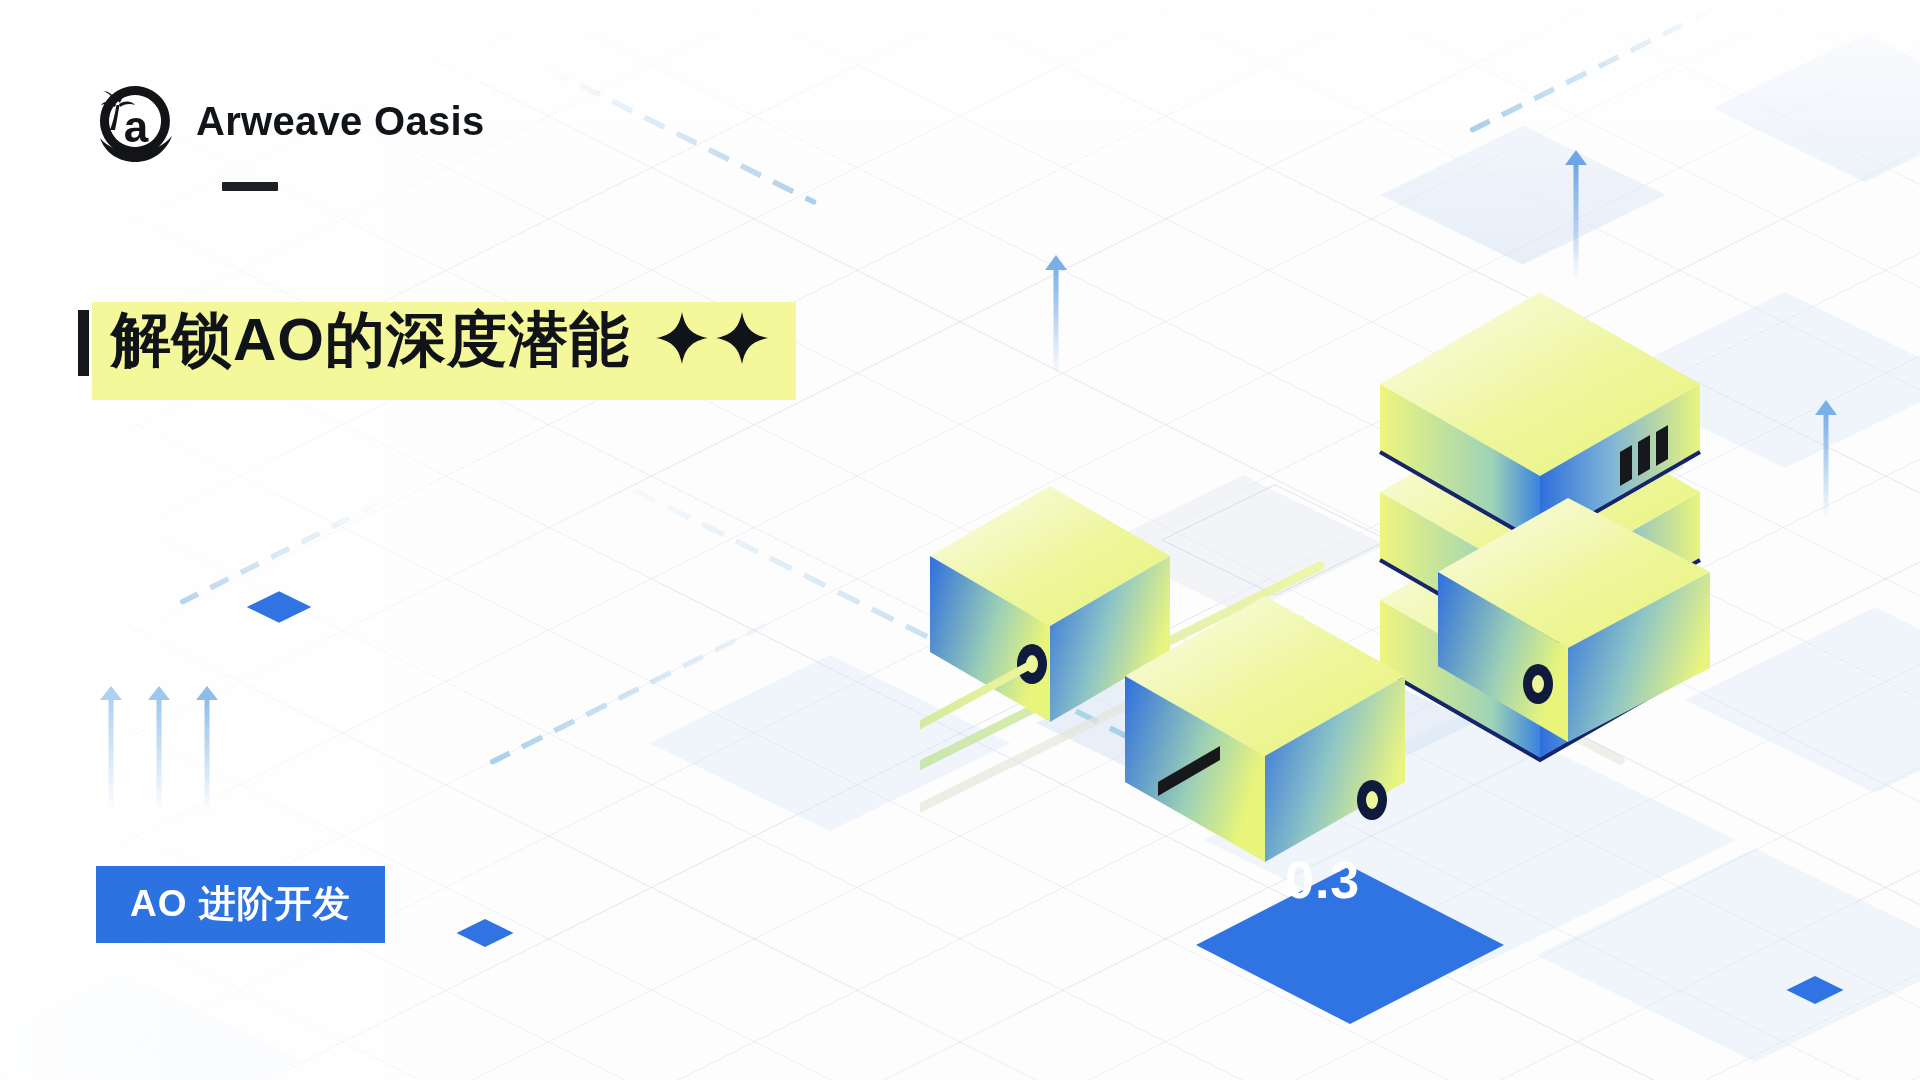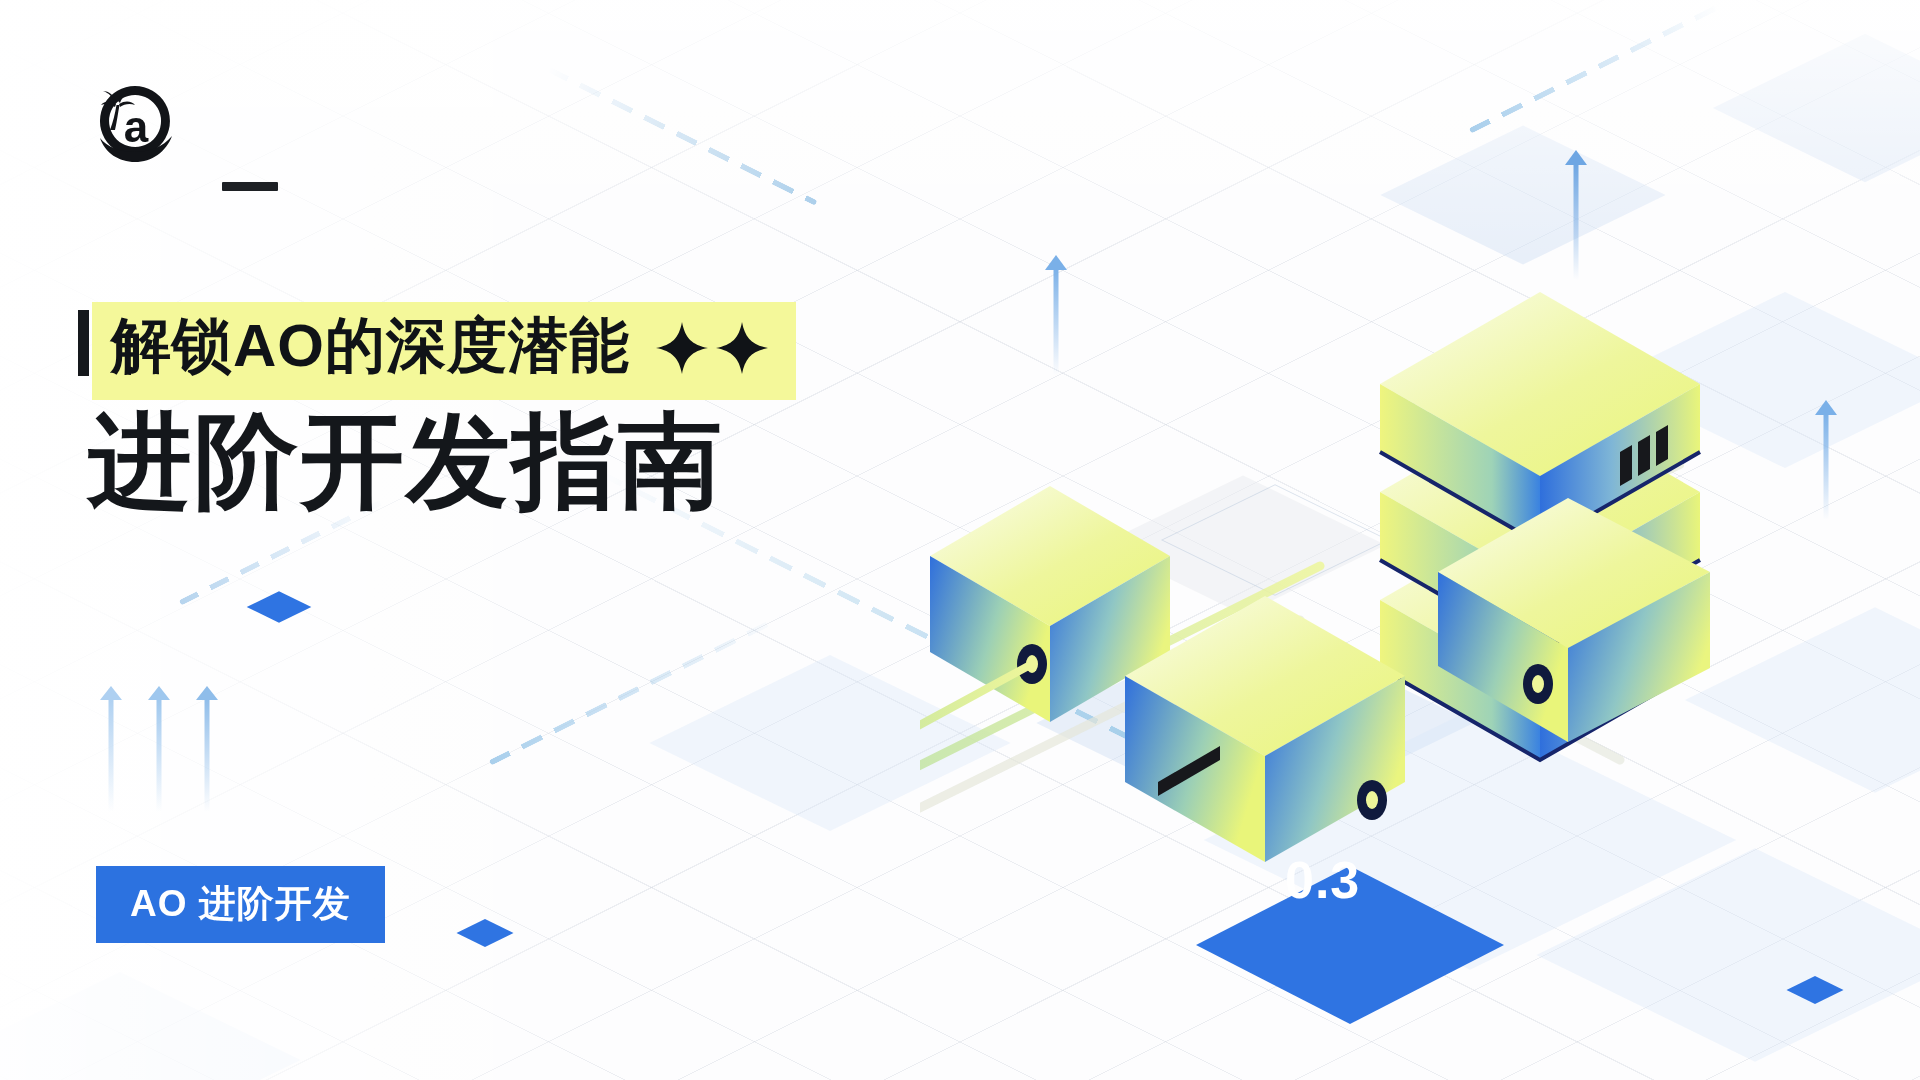--- a/index.html
+++ b/index.html
@@ -35,21 +35,21 @@
   .logo-row{position:absolute;left:92px;top:78px;display:flex;align-items:center;gap:18px;}
   .logo-mark{width:86px;height:86px;position:relative;}
   .brand-name{font-size:40px;font-weight:700;color:#111418;letter-spacing:.3px;
     font-family:"Liberation Sans","DejaVu Sans",sans-serif;}
   .logo-underline{position:absolute;left:222px;top:182px;width:56px;height:9px;
     background:#1d2024;border-radius:1px;}
 
   .kicker-wrap{position:absolute;left:92px;top:302px;}
   .kicker{position:relative;display:inline-flex;align-items:center;
     background:#f4f89a;padding:14px 26px 18px 0;}
-  .kicker-inner{display:flex;align-items:flex-end;gap:0;
+  .kicker-inner{display:flex;align-items:flex-start;gap:0;
     transform:translateY(-6px);}
   .kicker-bar{display:inline-block;width:11px;height:66px;background:#15181c;
     margin-right:22px;margin-left:-14px;}
   .kicker-text{font-size:60px;font-weight:800;color:#101317;letter-spacing:1px;
     line-height:1;white-space:nowrap;}
   .sparkles{display:inline-flex;align-items:center;gap:4px;margin-left:24px;}
   .sparkles svg{display:block;}
 
   .headline{position:absolute;left:88px;top:400px;font-size:104px;font-weight:800;
     color:#14171b;letter-spacing:2px;line-height:1.18;white-space:nowrap;}
@@ -271,39 +271,39 @@
           <path d="M24 26 C 18 22, 12 23, 9 27 C 14 25, 19 26, 23 29 Z"></path>
           <path d="M24 24 C 22 17, 17 13, 11 13 C 17 15, 21 19, 22 25 Z"></path>
           <path d="M26 23 C 28 16, 34 12, 40 13 C 34 15, 30 19, 28 25 Z"></path>
           <path d="M27 26 C 33 22, 40 23, 43 27 C 38 25, 32 26, 28 29 Z"></path>
           <path d="M24.5 27 C 23 36, 21 44, 18 52 L 23 52 C 25 43, 26 35, 27.5 27 Z"></path>
         </g>
 
         <text x="44" y="64" font-family="Liberation Sans, sans-serif" font-size="44" font-weight="700" fill="#121418" text-anchor="middle">a</text>
       </svg>
     </div>
+    <div class="brand-name">Arweave Oasis</div>
   </div>
   <div class="logo-underline"></div>
 
   <div class="kicker-wrap">
     <div class="kicker">
       <div class="kicker-inner">
         <span class="kicker-bar"></span>
         <span class="kicker-text">解锁AO的深度潜能</span>
         <span class="sparkles">
           <svg width="56" height="56" viewBox="0 0 56 56" xmlns="http://www.w3.org/2000/svg">
             <path d="M28 2 C 31 18, 38 25, 54 28 C 38 31, 31 38, 28 54 C 25 38, 18 31, 2 28 C 18 25, 25 18, 28 2 Z" fill="#101317"></path>
           </svg>
           <svg width="56" height="56" viewBox="0 0 56 56" xmlns="http://www.w3.org/2000/svg">
             <path d="M28 2 C 31 18, 38 25, 54 28 C 38 31, 31 38, 28 54 C 25 38, 18 31, 2 28 C 18 25, 25 18, 28 2 Z" fill="#101317"></path>
           </svg>
         </span>
       </div>
     </div>
   </div>
 
-  <div class="headline">进阶开发指南</div>
 
   <div class="badge">
     <span class="badge-text">AO 进阶开发</span>
   </div>
 
 </div>
 
 </body></html>

